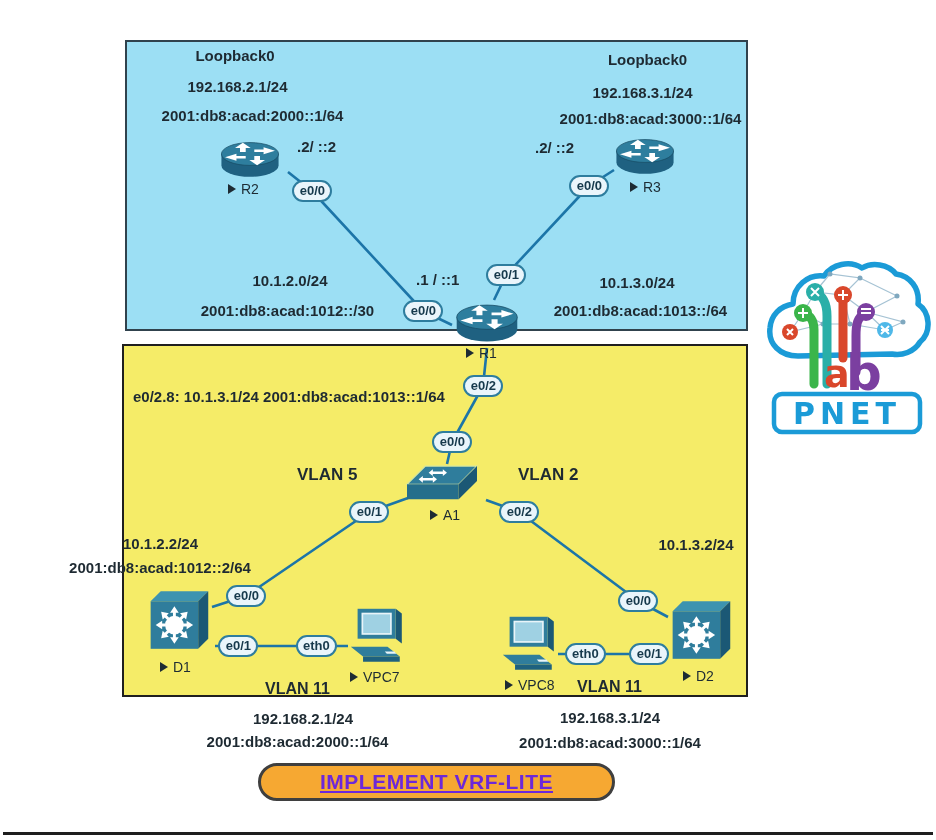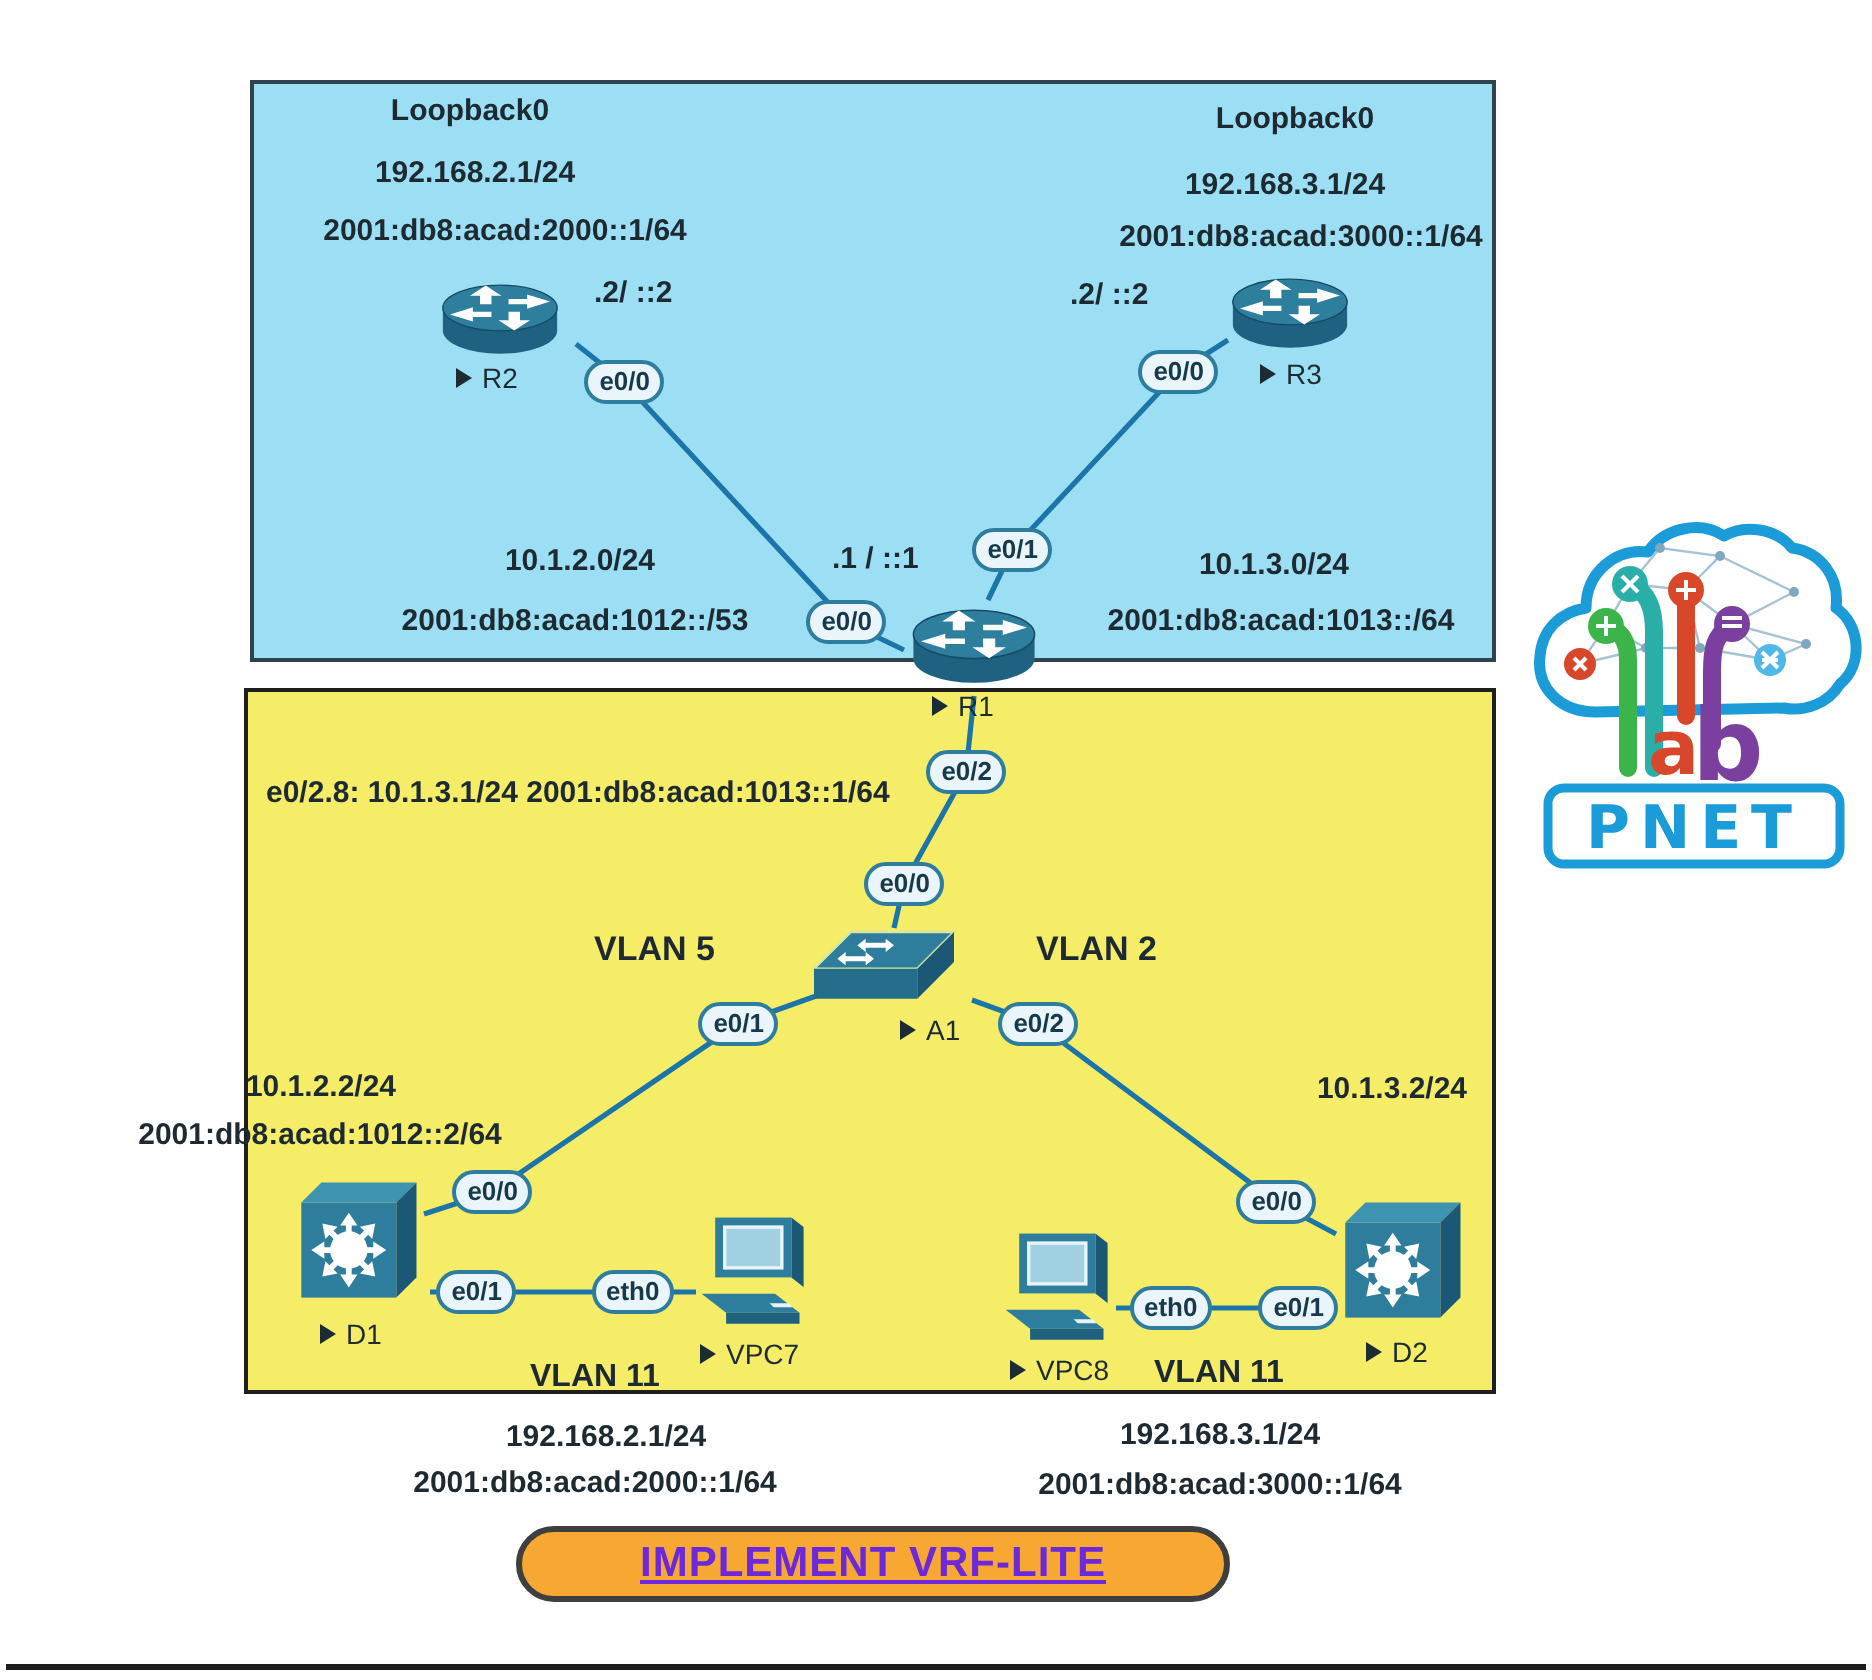--- a/index.html
+++ b/index.html
@@ -140,21 +140,21 @@
       <span>R2</span>
     </div>
   <div class="devlbl" style="left:630px;top:179px">
       <span class="tri"></span>
       <span>R3</span>
     </div>
   <div class="devlbl" style="left:466px;top:345px">
       <span class="tri"></span>
       <span>R1</span>
     </div>
-  <div class="devlbl" style="left:450px;top:507px">
+  <div class="devlbl" style="left:430px;top:507px">
       <span class="tri"></span>
       <span>A1</span>
     </div>
   <div class="devlbl" style="left:160px;top:659px">
       <span class="tri"></span>
       <span>D1</span>
     </div>
   <div class="devlbl" style="left:683px;top:668px">
       <span class="tri"></span>
       <span>D2</span>
@@ -171,21 +171,21 @@
   <div class="lbl" style="left:160px;top:47px;width:150px">Loopback0</div>
   <div class="lbl" style="left:160px;top:78px;width:155px">192.168.2.1/24</div>
   <div class="lbl" style="left:140px;top:107px;width:225px">2001:db8:acad:2000::1/64</div>
   <div class="lbl" style="left:570px;top:51px;width:155px">Loopback0</div>
   <div class="lbl" style="left:565px;top:84px;width:155px">192.168.3.1/24</div>
   <div class="lbl" style="left:543px;top:110px;width:215px">2001:db8:acad:3000::1/64</div>
   <div class="lbl" style="left:297px;top:138px">.2/ ::2</div>
   <div class="lbl" style="left:535px;top:139px">.2/ ::2</div>
   <div class="lbl" style="left:416px;top:271px">.1 / ::1</div>
   <div class="lbl" style="left:215px;top:272px;width:150px">10.1.2.0/24</div>
-  <div class="lbl" style="left:180px;top:302px;width:215px">2001:db8:acad:1012::/53</div>
+  <div class="lbl" style="left:180px;top:302px;width:215px">2001:db8:acad:1012::/30</div>
   <div class="lbl" style="left:562px;top:274px;width:150px">10.1.3.0/24</div>
   <div class="lbl" style="left:533px;top:302px;width:215px">2001:db8:acad:1013::/64</div>
 
   <div class="lbl" style="left:133px;top:388px;text-align:left">e0/2.8: 10.1.3.1/24 2001:db8:acad:1013::1/64</div>
   <div class="lbl vlan" style="left:297px;top:465px">VLAN 5</div>
   <div class="lbl vlan" style="left:518px;top:465px">VLAN 2</div>
   <div class="lbl" style="left:98px;top:535px;width:125px">10.1.2.2/24</div>
   <div class="lbl" style="left:65px;top:559px;width:190px">2001:db8:acad:1012::2/64</div>
   <div class="lbl" style="left:640px;top:536px;width:112px">10.1.3.2/24</div>
   <div class="lbl" style="left:265px;top:680px;font-size:16px">VLAN 11</div>

